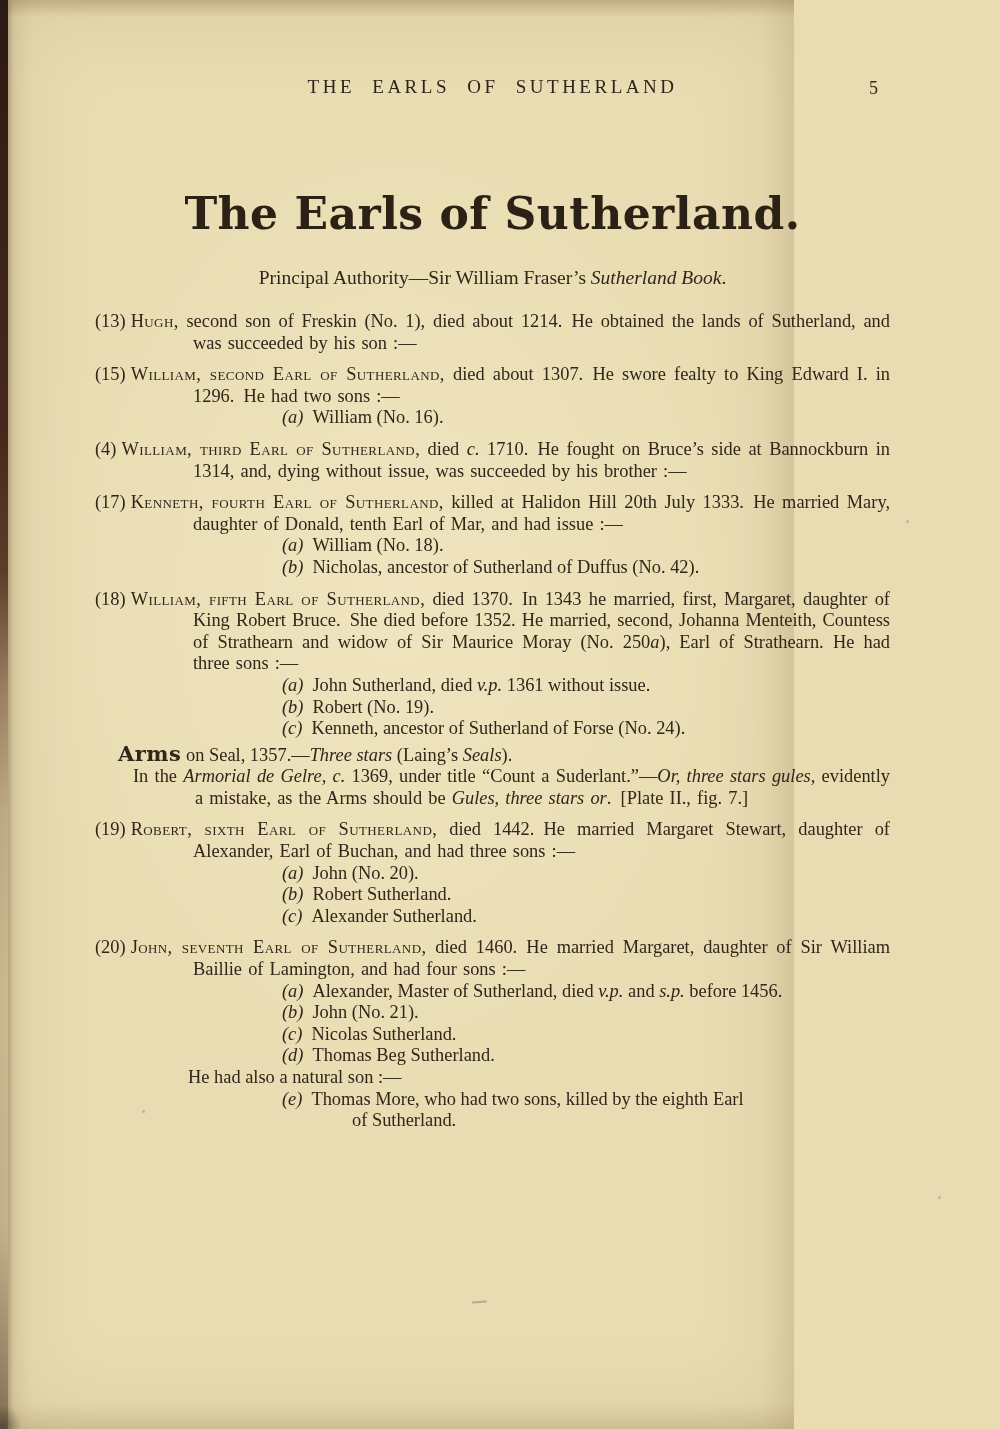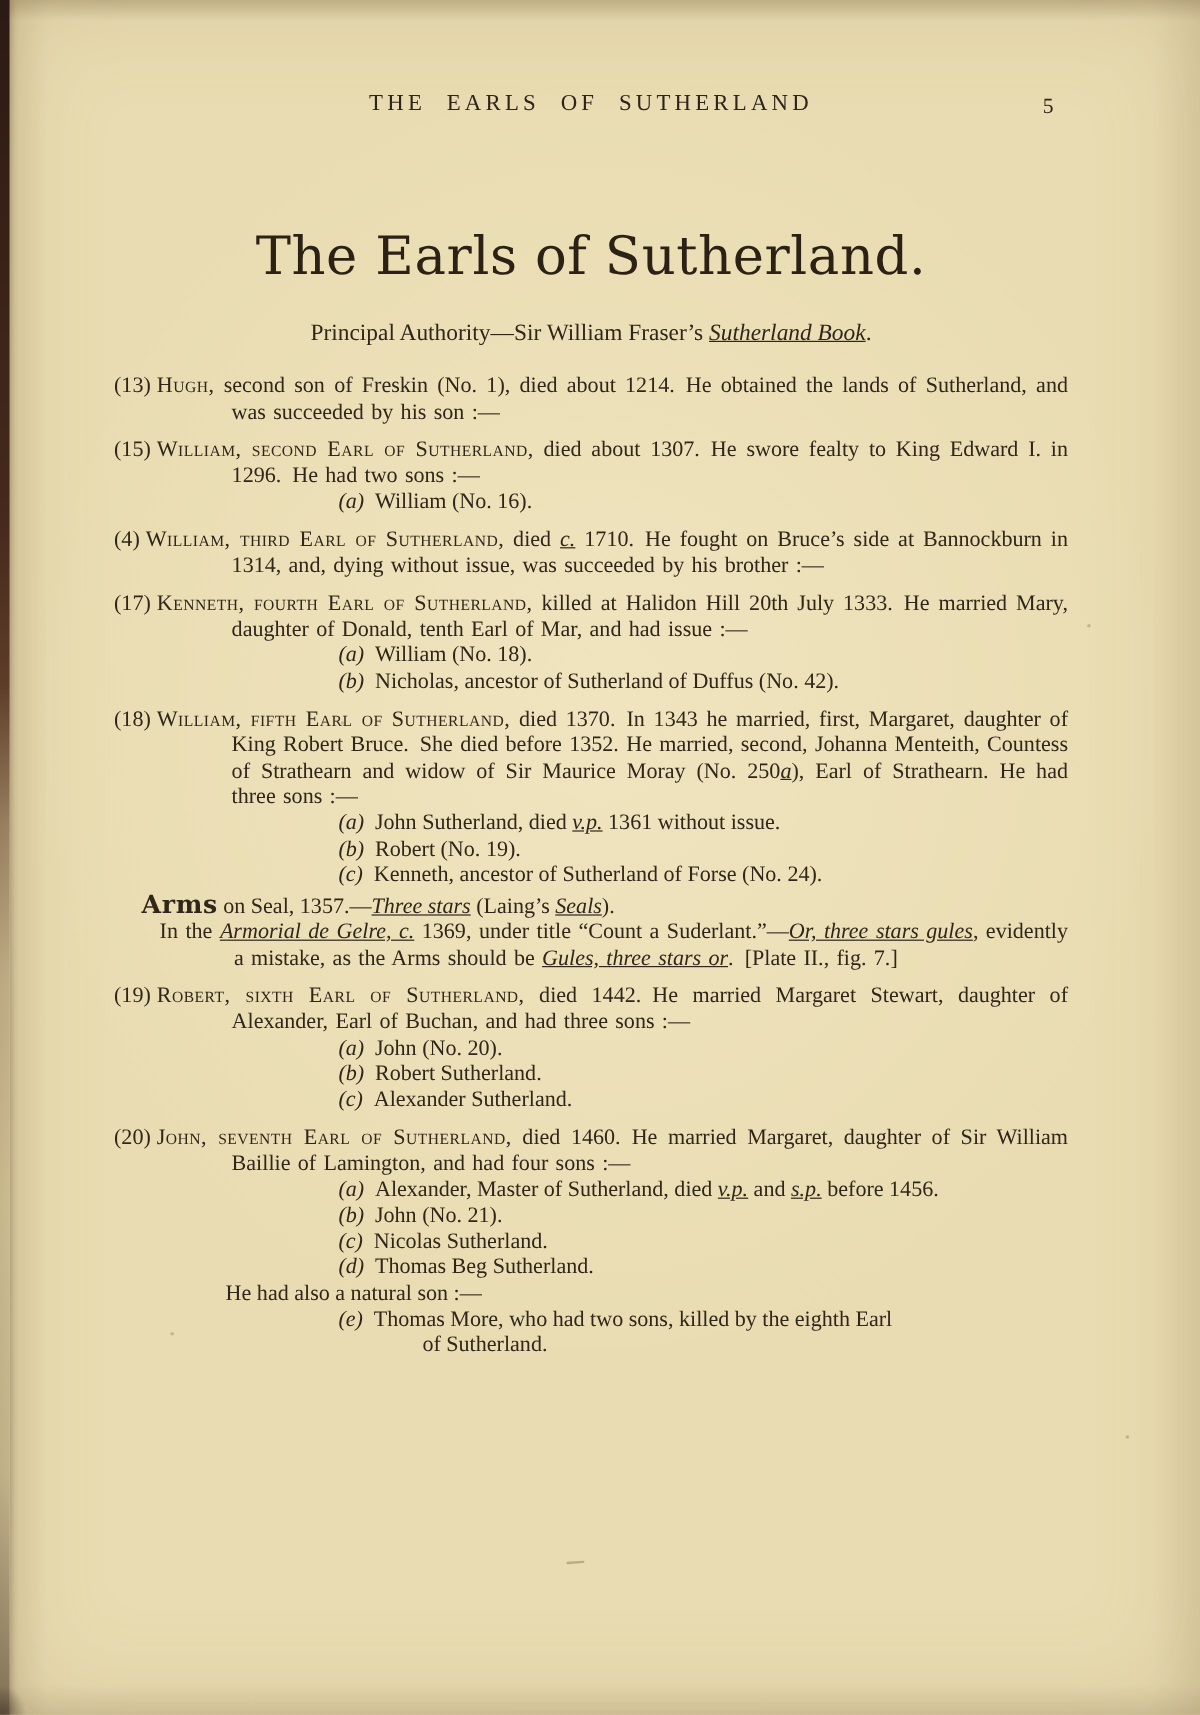--- a/index.html
+++ b/index.html
@@ -3,21 +3,21 @@
 <meta charset="utf-8">
 <style>
   html, body { margin: 0; padding: 0; }
   body {
     width: 1000px; height: 1429px;
     font-family: "Liberation Serif", serif;
     background: #e9dcb2;
     overflow: hidden;
   }
   .page {
-    position: relative; width: 1000px; height: 1429px;
+    position: relative; width: 794px; height: 1429px;
     color: #30261a;
     background:
       radial-gradient(ellipse 70% 55% at 50% 42%, rgba(255,248,222,0.30), rgba(255,248,222,0) 70%),
       linear-gradient(90deg, rgba(118,88,52,0.16) 0%, rgba(118,88,52,0) 4%, rgba(118,88,52,0) 96%, rgba(118,88,52,0.10) 100%),
       linear-gradient(180deg, rgba(108,84,50,0.28) 0%, rgba(108,84,50,0) 1.2%, rgba(108,84,50,0) 98.2%, rgba(108,84,50,0.16) 100%),
       #e9dcb2;
     box-shadow: inset 0 0 90px rgba(130,100,55,0.18);
   }
   .edge-strip {
     position: absolute; left: 0; top: 0; width: 8px; height: 100%;
@@ -41,21 +41,21 @@
   .running-head {
     position: absolute; top: 76px; left: 95px; width: 795px;
     text-align: center; font-size: 19px; letter-spacing: 3.5px; word-spacing: 9px;
     color: #2e251a;
   }
   .page-num { position: absolute; top: 78px; left: 869px; font-size: 18px; }
 
   .doc-title {
     position: absolute; top: 188px; left: 0; width: 985px;
     text-align: center;
-    font-family: "DejaVu Serif", serif; font-weight: 400;
+    font-family: "DejaVu Serif", serif; font-weight: 700;
     font-size: 44px; letter-spacing: 0.5px; color: #2b2115;
   }
   .subtitle {
     position: absolute; top: 267px; left: 0; width: 985px;
     text-align: center; font-size: 19.5px;
   }
 
   .content {
     position: absolute; left: 95px; top: 311px; width: 795px;
     font-size: 18.4px; line-height: 21.6px;
@@ -65,21 +65,21 @@
   .entry-p { margin-left: 98px; text-indent: -98px; text-align: justify; word-spacing: 1.5px; }
   .num { padding-right: 5px; }
   .sub { margin-left: 257px; text-indent: -70px; }
   .sub-label { font-style: italic; padding-right: 9px; }
   .note { margin-left: 93px; }
   .arms-block { margin-top: -7px; }
   .arms-1 { margin-left: 23px; }
   .arms-2 { margin-left: 100px; text-indent: -62px; text-align: justify; word-spacing: 1.5px; }
 
   .seg-sc { font-variant-caps: small-caps; letter-spacing: 0.4px; }
-  .seg-i { font-style: italic; text-decoration: underline; }
+  .seg-i { font-style: italic; }
   .seg-blk {
     font-family: "DejaVu Serif", serif; font-weight: 700;
     font-size: 21px; letter-spacing: 0.5px;
   }
 </style>
 </head>
 <body>
 
 <div class="page">
   <div class="edge-strip"></div>

